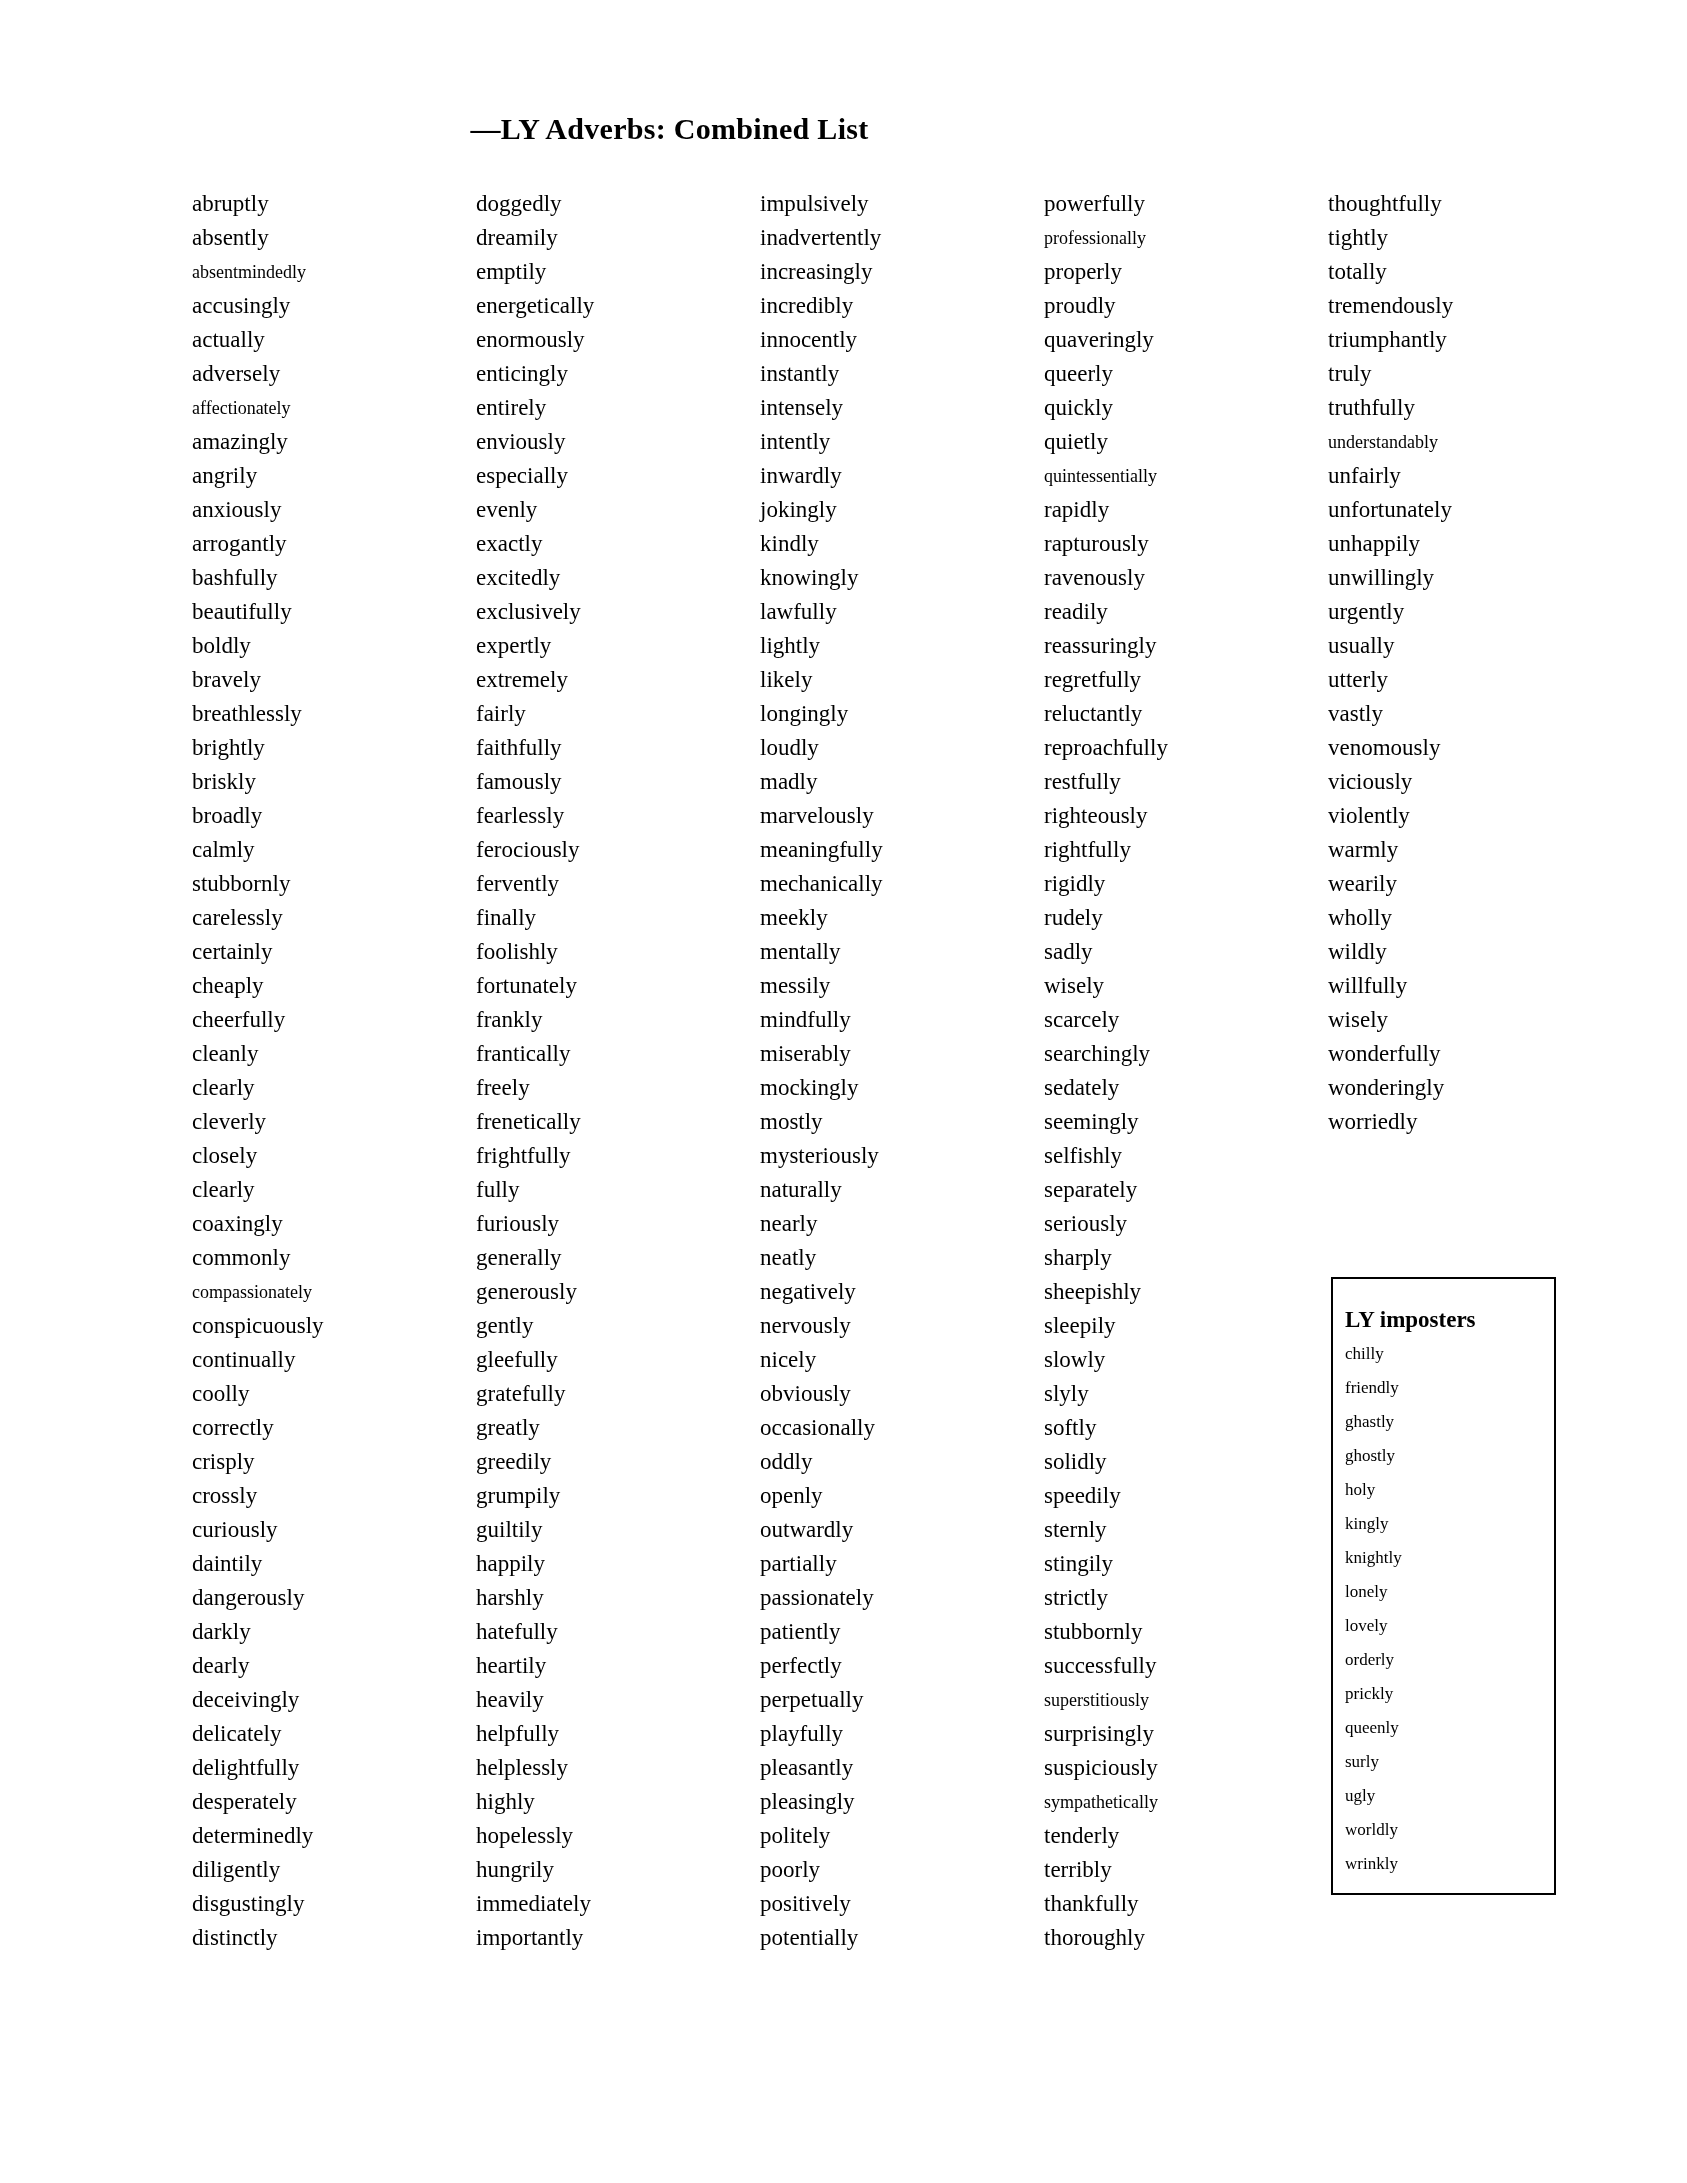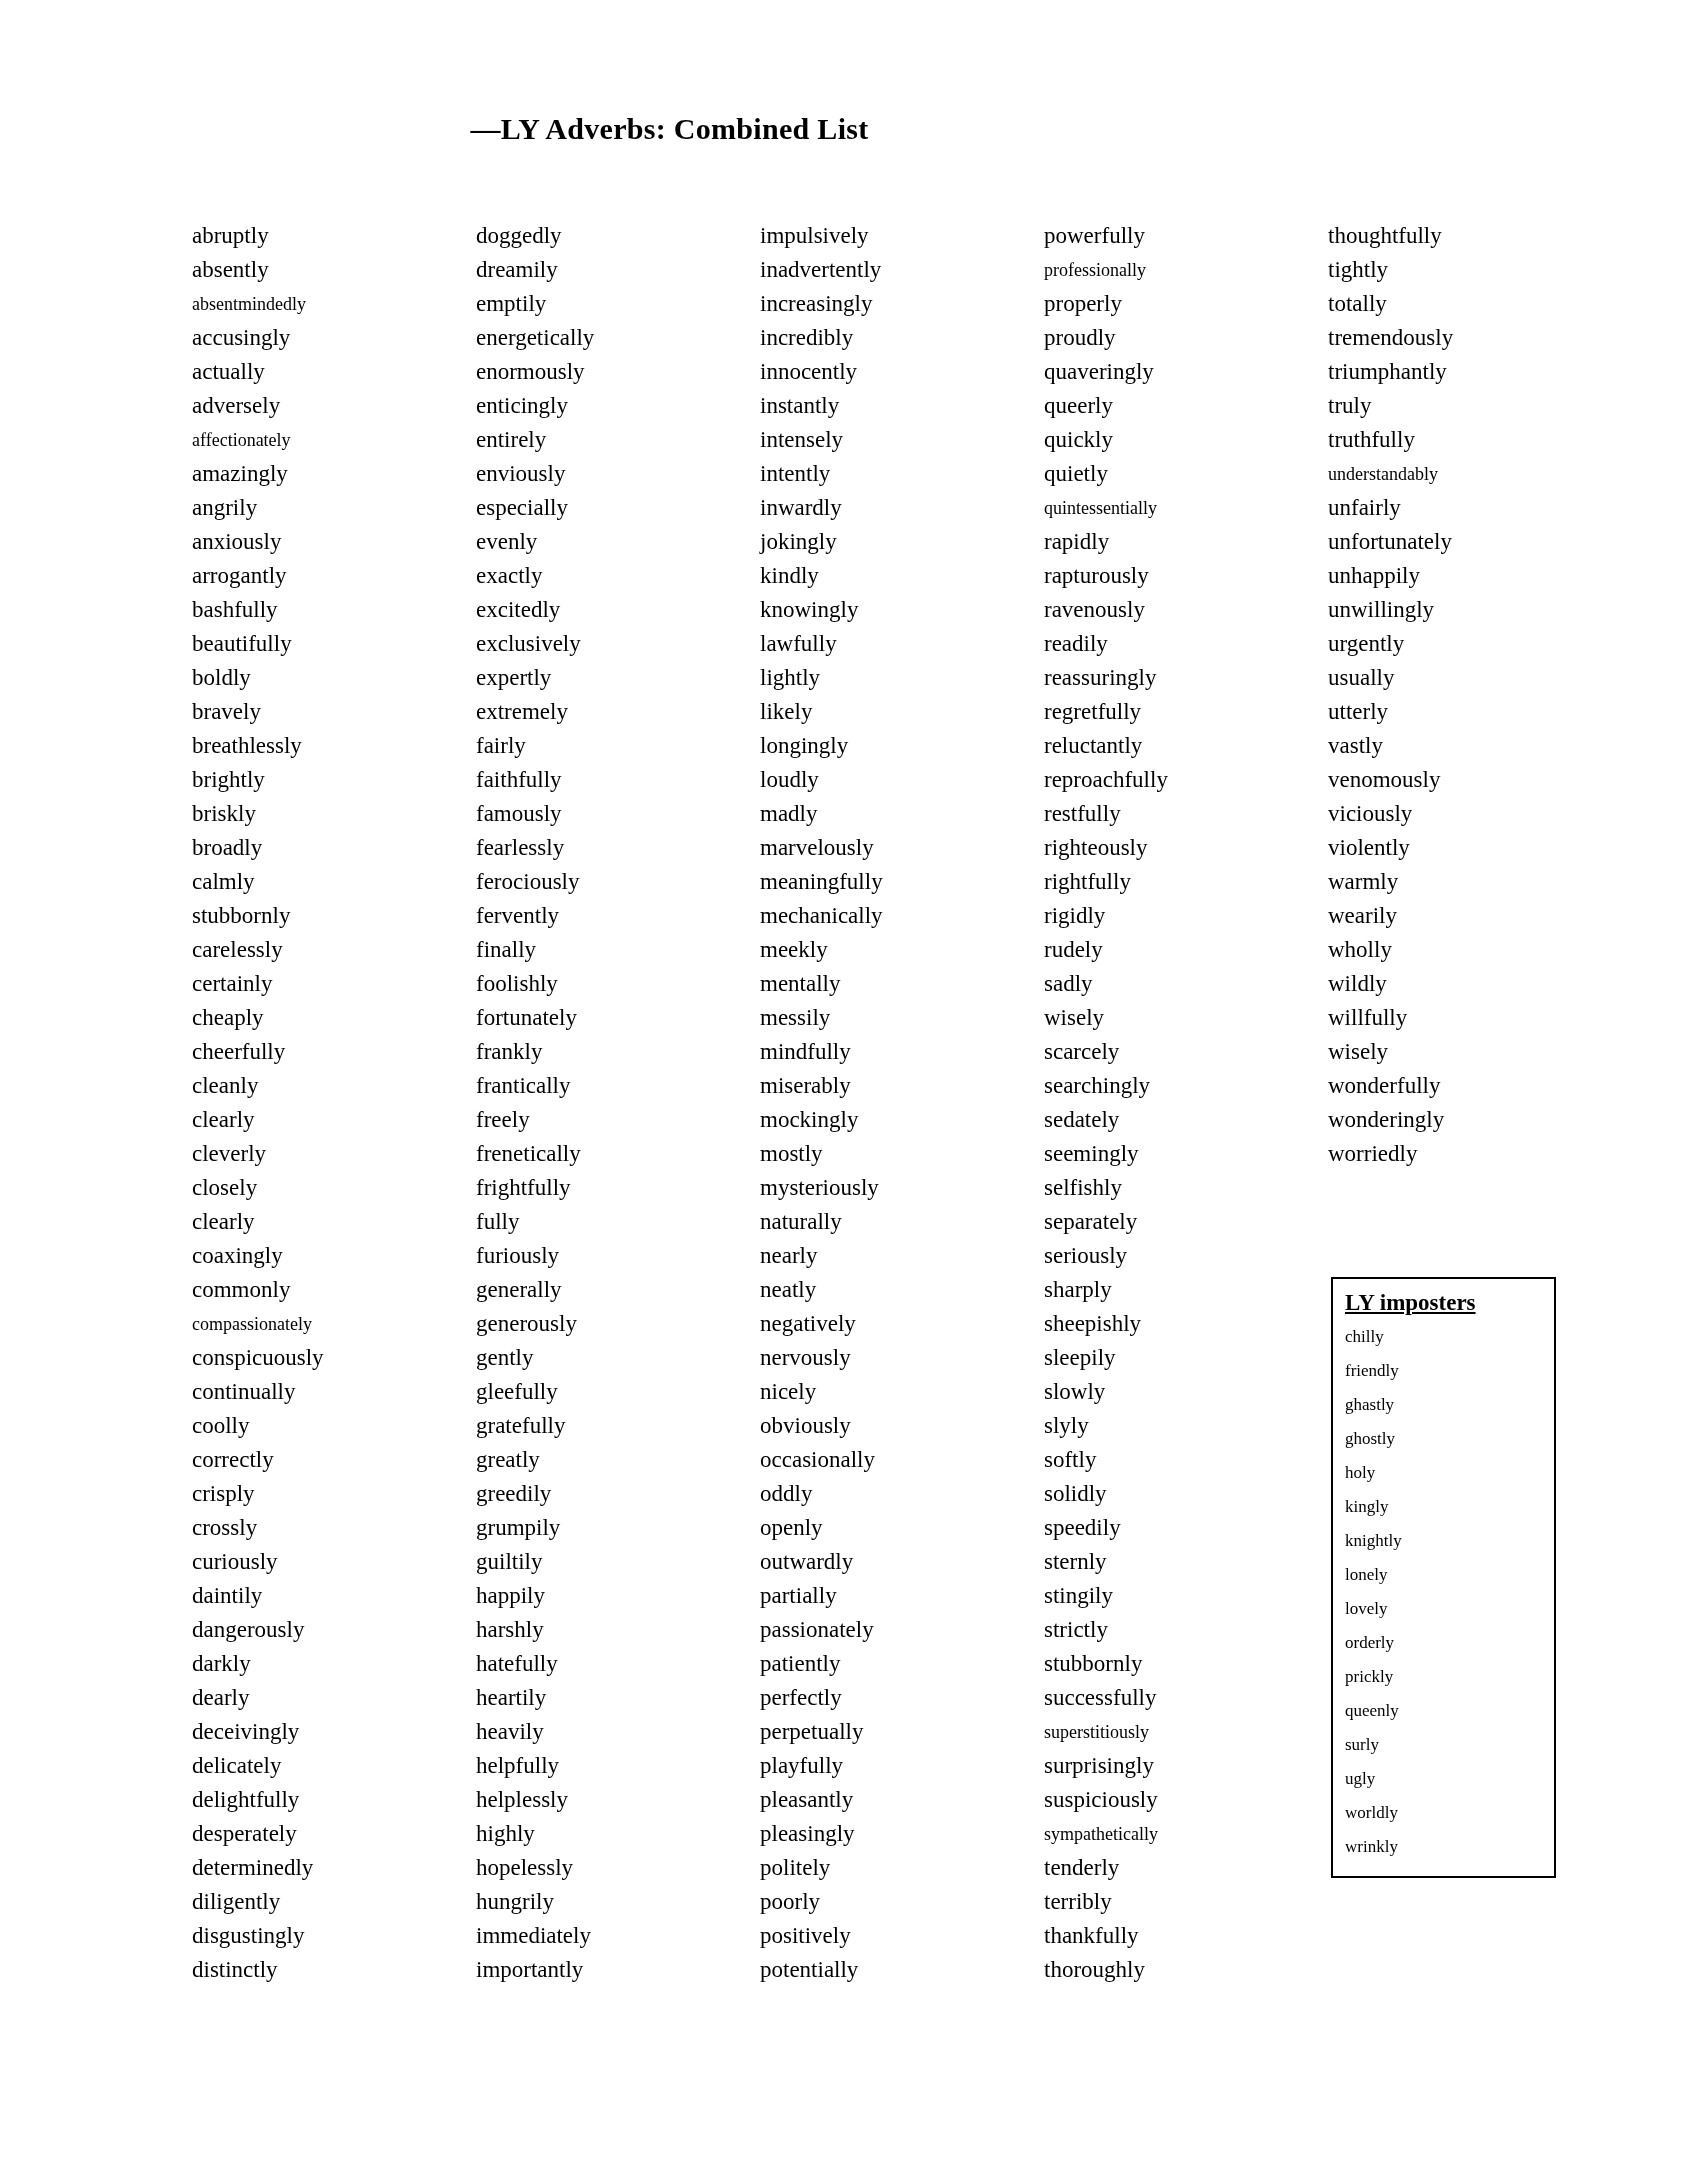--- a/index.html
+++ b/index.html
@@ -32,21 +32,20 @@
     padding-top: 112px;
   }
   .columns {
     position: absolute;
     top: 187px;
     left: 192px;
     width: 1330px;
     display: flex;
     flex-direction: row;
     align-items: flex-start;
-    margin-top: 32px;
   }
   .col {
     width: 284px;
     flex: 0 0 284px;
   }
   .col ul {
     list-style: none;
     margin: 0;
     padding: 0;
   }
@@ -63,23 +62,23 @@
     left: 1331px;
     top: 1277px;
     width: 225px;
     border: 2px solid #000;
     box-sizing: border-box;
     padding: 6.6px 9.3px 12px 12px;
   }
   .imposters-title {
     font-size: 23px;
     font-weight: bold;
-    text-decoration: underline;
     line-height: 34px;
     white-space: nowrap;
+    margin-top: 17px;
   }
   .imposters-box ul {
     list-style: none;
     margin: 0;
     padding: 0;
   }
   .imposters-box li {
     font-size: 17px;
     line-height: 34px;
     white-space: nowrap;

